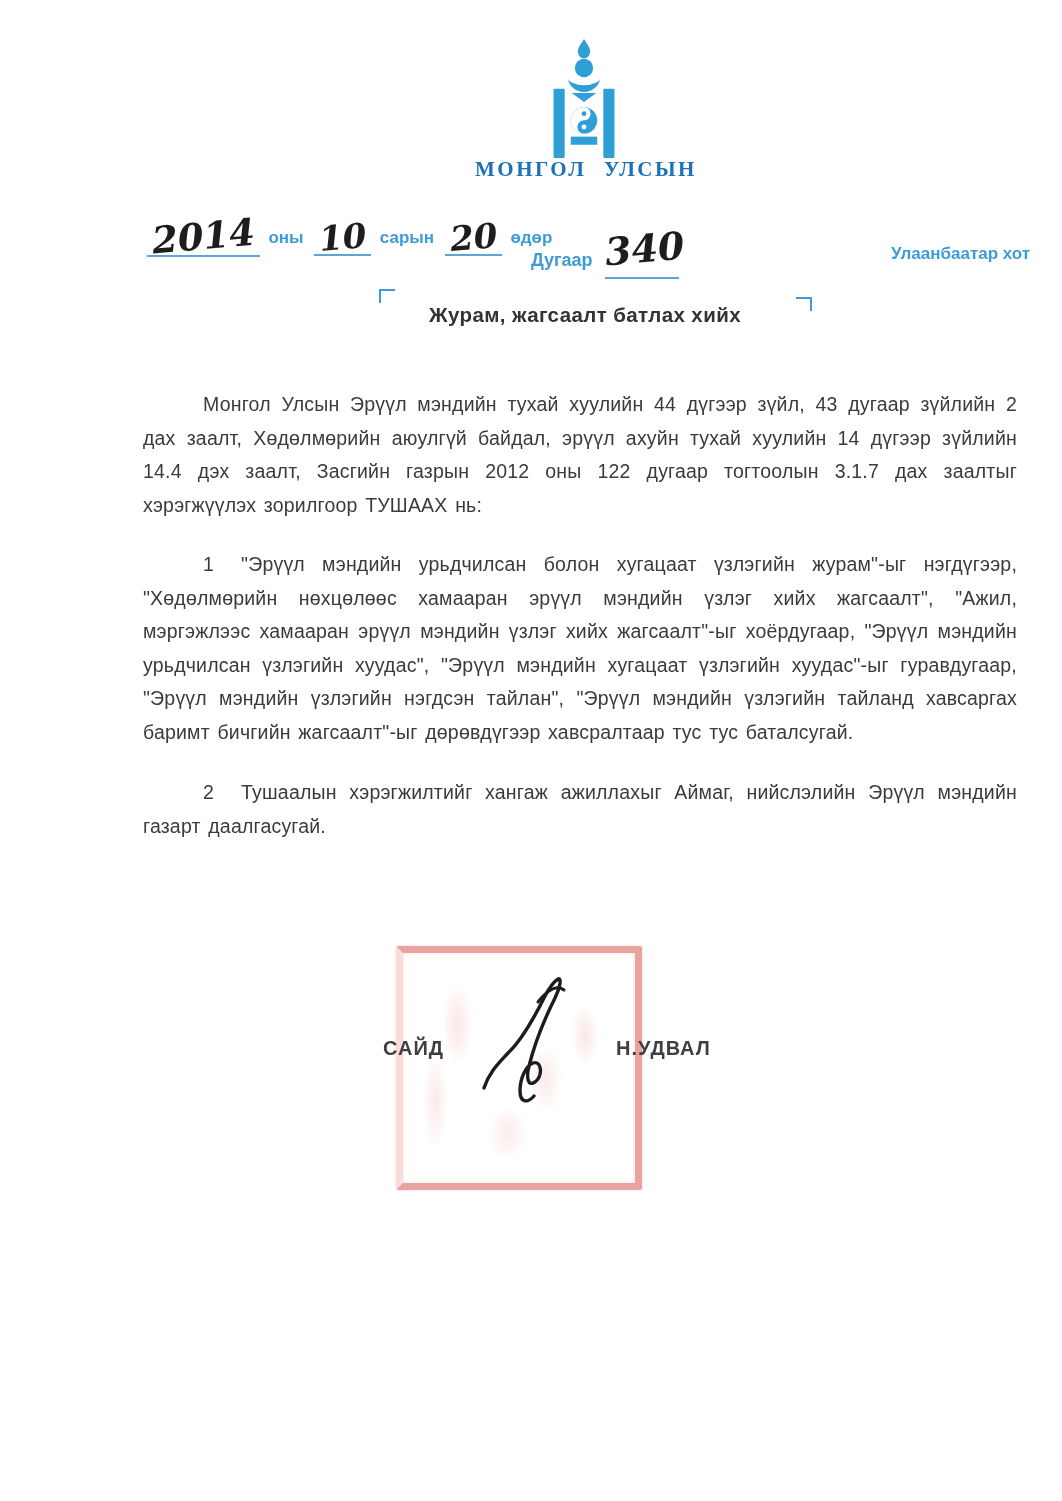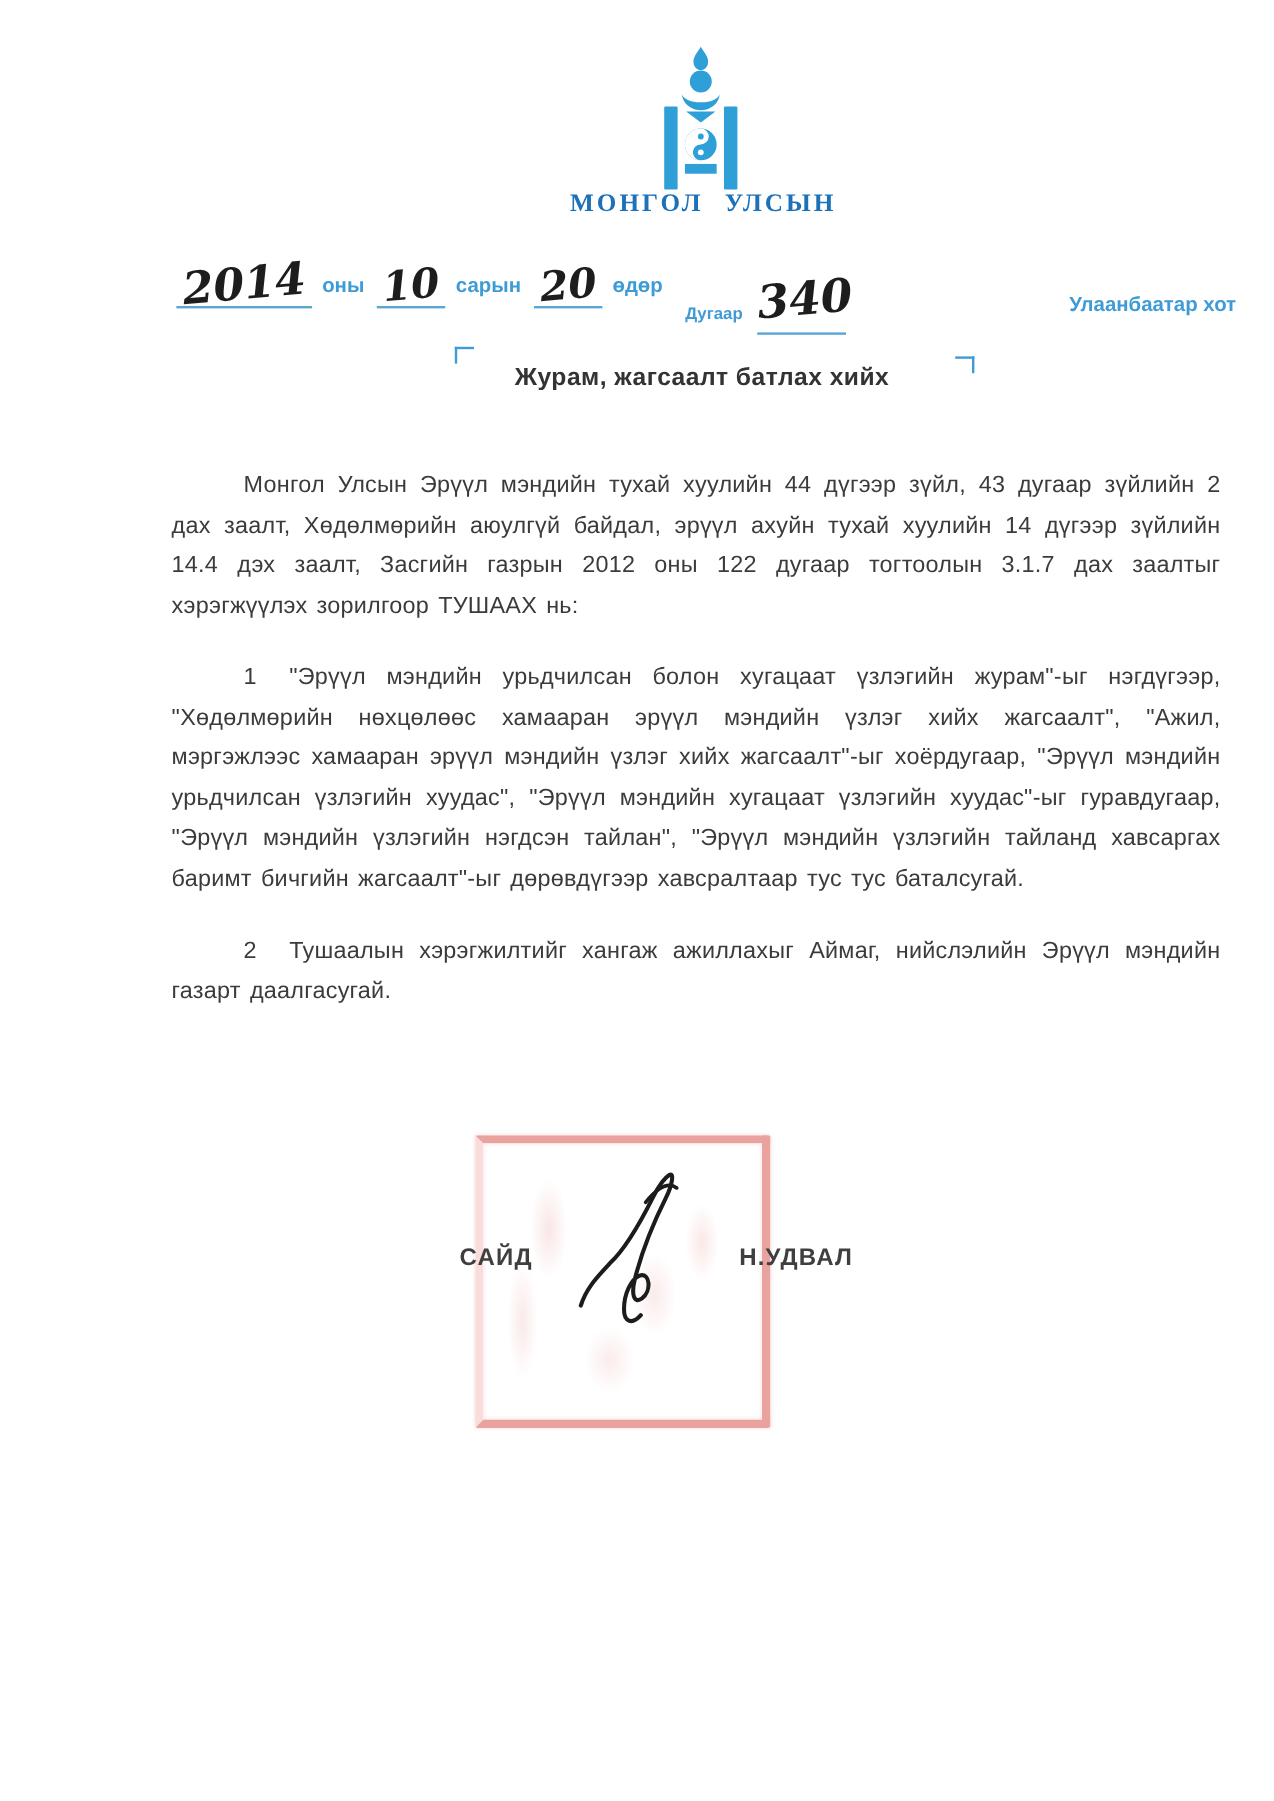--- a/index.html
+++ b/index.html
@@ -23,21 +23,21 @@
     color:#1d1d1d;display:inline-block;transform:rotate(-5deg);
   }
   .slot{display:inline-block;border-bottom:2px solid #5aa7d6;padding:0 5px;line-height:1;}
   .date-left{position:absolute;left:147px;top:0;white-space:nowrap;}
   .date-left .slot{margin-right:4px;}
   .date-left .form-label{position:relative;top:-6px;margin-right:6px;}
   .hw-year{font-size:37px;}
   .hw-month{font-size:34px;}
   .hw-day{font-size:34px;}
   .number-group{position:absolute;left:531px;top:14px;white-space:nowrap;}
-  .number-group .form-label{font-size:14px;position:relative;top:-2px;margin-left:40px;}
+  .number-group .form-label{font-size:18px;position:relative;top:-2px;}
   .number-slot{display:inline-block;border-bottom:2px solid #5aa7d6;width:74px;text-align:center;margin-left:8px;}
   .hw-number{font-size:38px;position:relative;top:-6px;}
   .city{position:absolute;left:891px;top:26px;color:#3f9bd5;font-size:17px;font-weight:bold;}
   
   .corner{position:absolute;width:14px;height:12px;}
   .corner-left{left:379px;top:289px;border-left:2px solid #3f9bd5;border-top:2px solid #3f9bd5;}
   .corner-right{left:796px;top:297px;border-right:2px solid #3f9bd5;border-top:2px solid #3f9bd5;}
   .doc-title{
     position:absolute;left:108px;right:0;top:303px;text-align:center;
     color:#333333;font-size:20.5px;font-weight:bold;letter-spacing:.4px;

